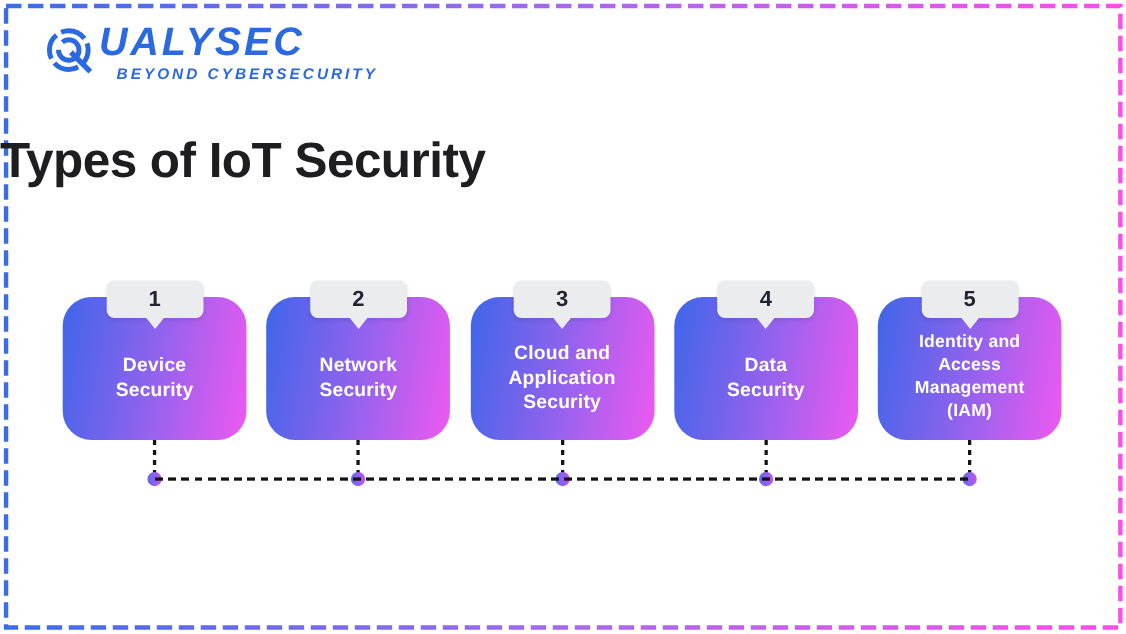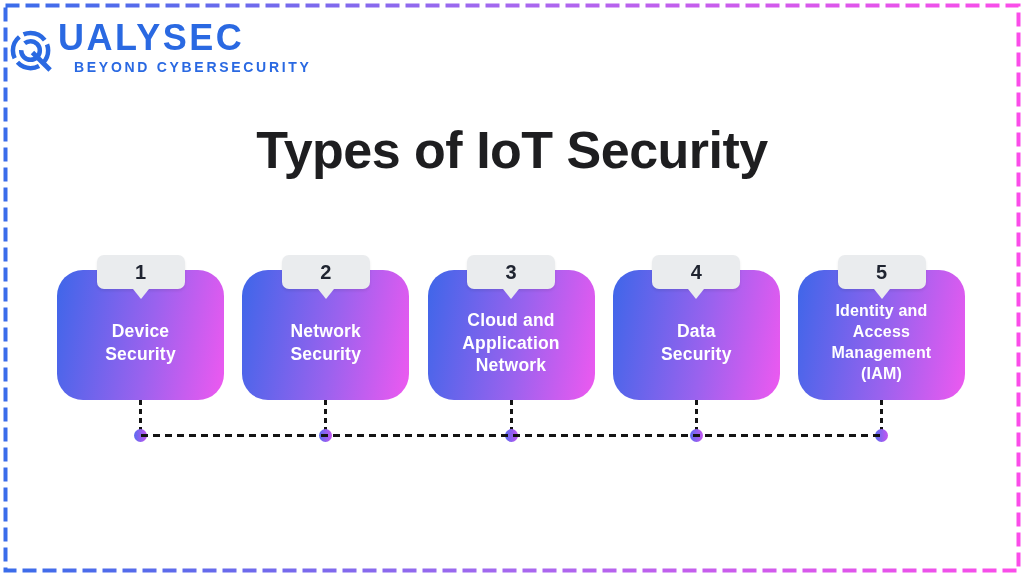--- a/index.html
+++ b/index.html
@@ -15,31 +15,31 @@
   }
   *{margin:0;padding:0;box-sizing:border-box;}
   html,body{width:1024px;height:576px;overflow:hidden;background:#fff;
     font-family:"Liberation Sans", sans-serif;}
   .canvas{position:relative;width:1024px;height:576px;background:#ffffff;}
 
   
   .border-svg{position:absolute;inset:0;width:100%;height:100%;pointer-events:none;}
 
   
-  .brand{position:absolute;left:8px;top:17px;display:flex;align-items:flex-end;}
+  .brand{position:absolute;left:40px;top:17px;display:flex;align-items:center;font-style:italic;}
   .q-icon{width:47px;height:47px;flex:0 0 auto;}
   .brand-col{display:flex;flex-direction:column;margin-left:3px;}
   .brand-name{font-size:36px;font-weight:bold;color:var(--brand-blue);
     letter-spacing:2.5px;line-height:1.0;margin-top:3px;}
   .brand-tagline{font-size:14px;font-weight:bold;color:var(--brand-blue);
     letter-spacing:2.7px;margin-top:3px;padding-left:16px;white-space:nowrap;}
 
   
-  .title{position:absolute;top:120px;left:0;width:100%;text-align:center;
-    font-size:52px;font-weight:bold;color:var(--title-text);letter-spacing:-0.5px;}
+  .title{position:absolute;top:120px;left:0;width:100%;text-align:left;
+    font-size:45px;font-weight:bold;color:var(--title-text);letter-spacing:-0.5px;}
 
   
   .cards-row{position:absolute;left:57px;top:270px;width:908px;height:130px;
     display:flex;justify-content:space-between;}
   .card-wrap{position:relative;width:167px;height:130px;}
   .card-body{position:absolute;inset:0;border-radius:26px;
     background:linear-gradient(100deg,var(--card-gradient-start) 0%,#9a62ee 55%,var(--card-gradient-end) 100%);
     display:flex;align-items:center;justify-content:center;text-align:center;
     padding:14px 10px 8px 10px;}
   .card-label{color:#ffffff;font-weight:bold;font-size:17.5px;line-height:1.3;
@@ -123,21 +123,21 @@
       <div class="dot"></div>
     </div>
 
     <div class="card-wrap">
       <div class="badge">
         <span class="badge-num">3</span>
       </div>
       <div class="card-body">
         <span class="card-label">Cloud and
 Application
-Network</span>
+Security</span>
       </div>
       <div class="vline"></div>
       <div class="dot"></div>
     </div>
 
     <div class="card-wrap">
       <div class="badge">
         <span class="badge-num">4</span>
       </div>
       <div class="card-body">

